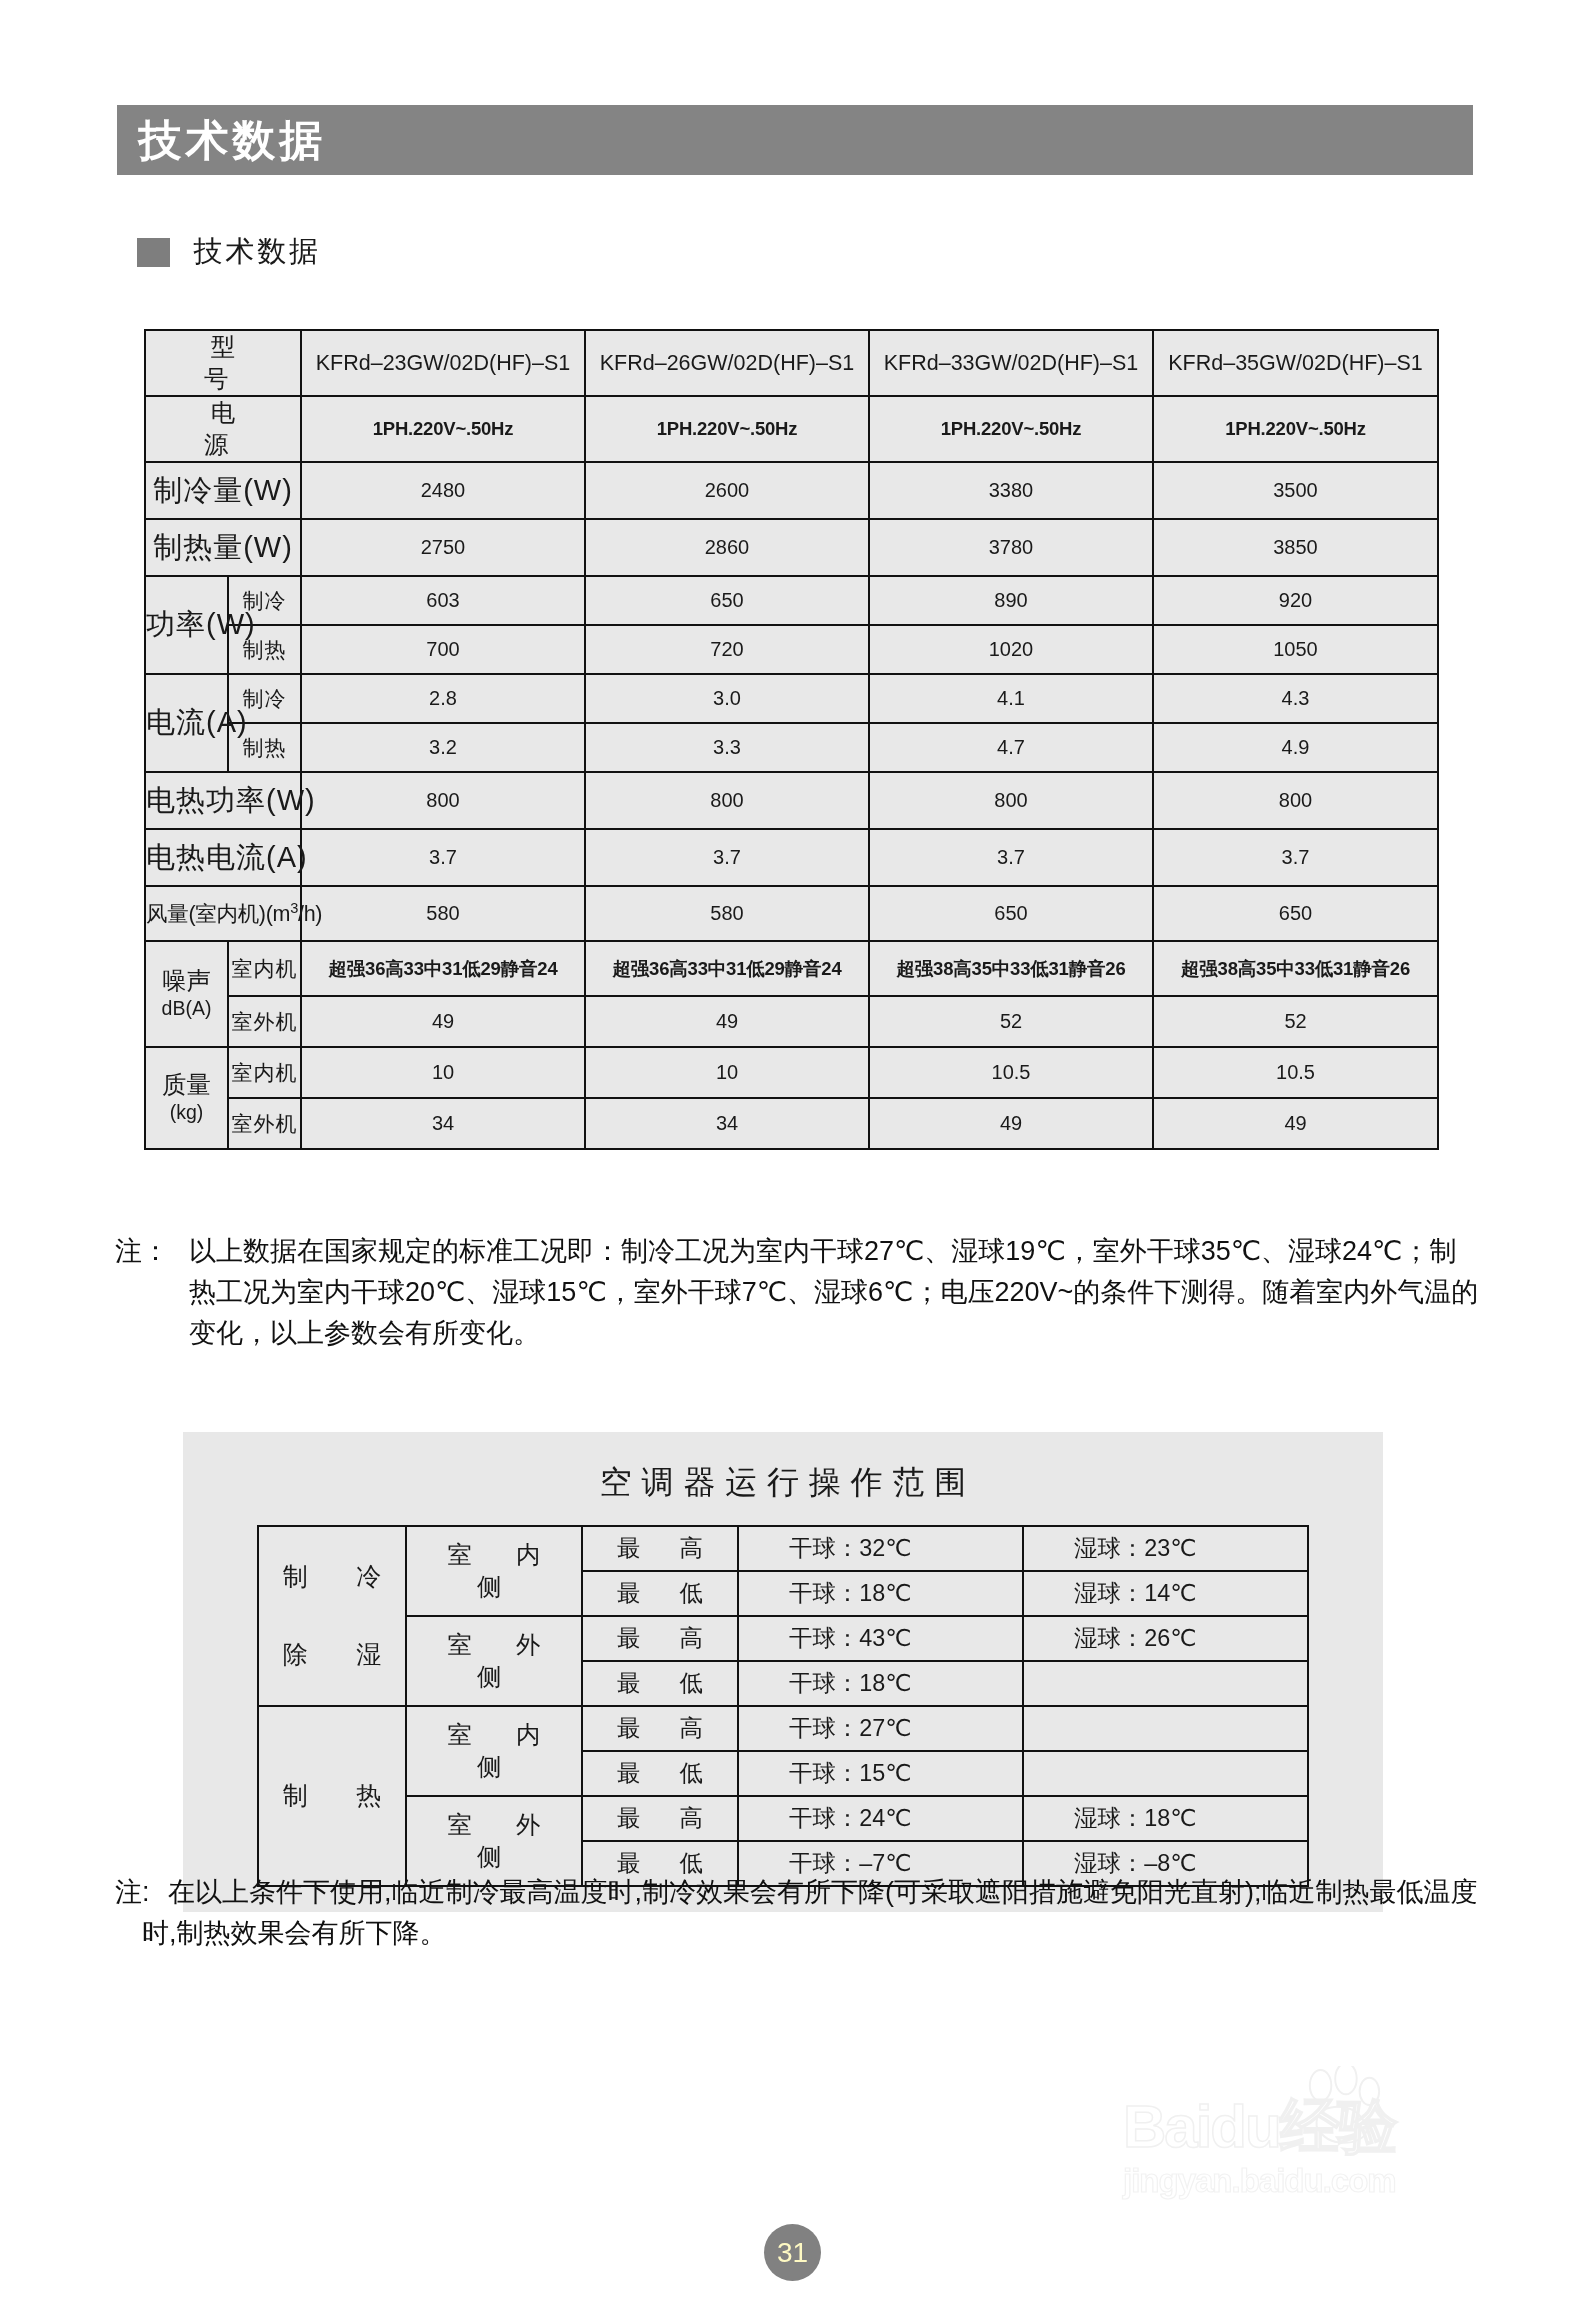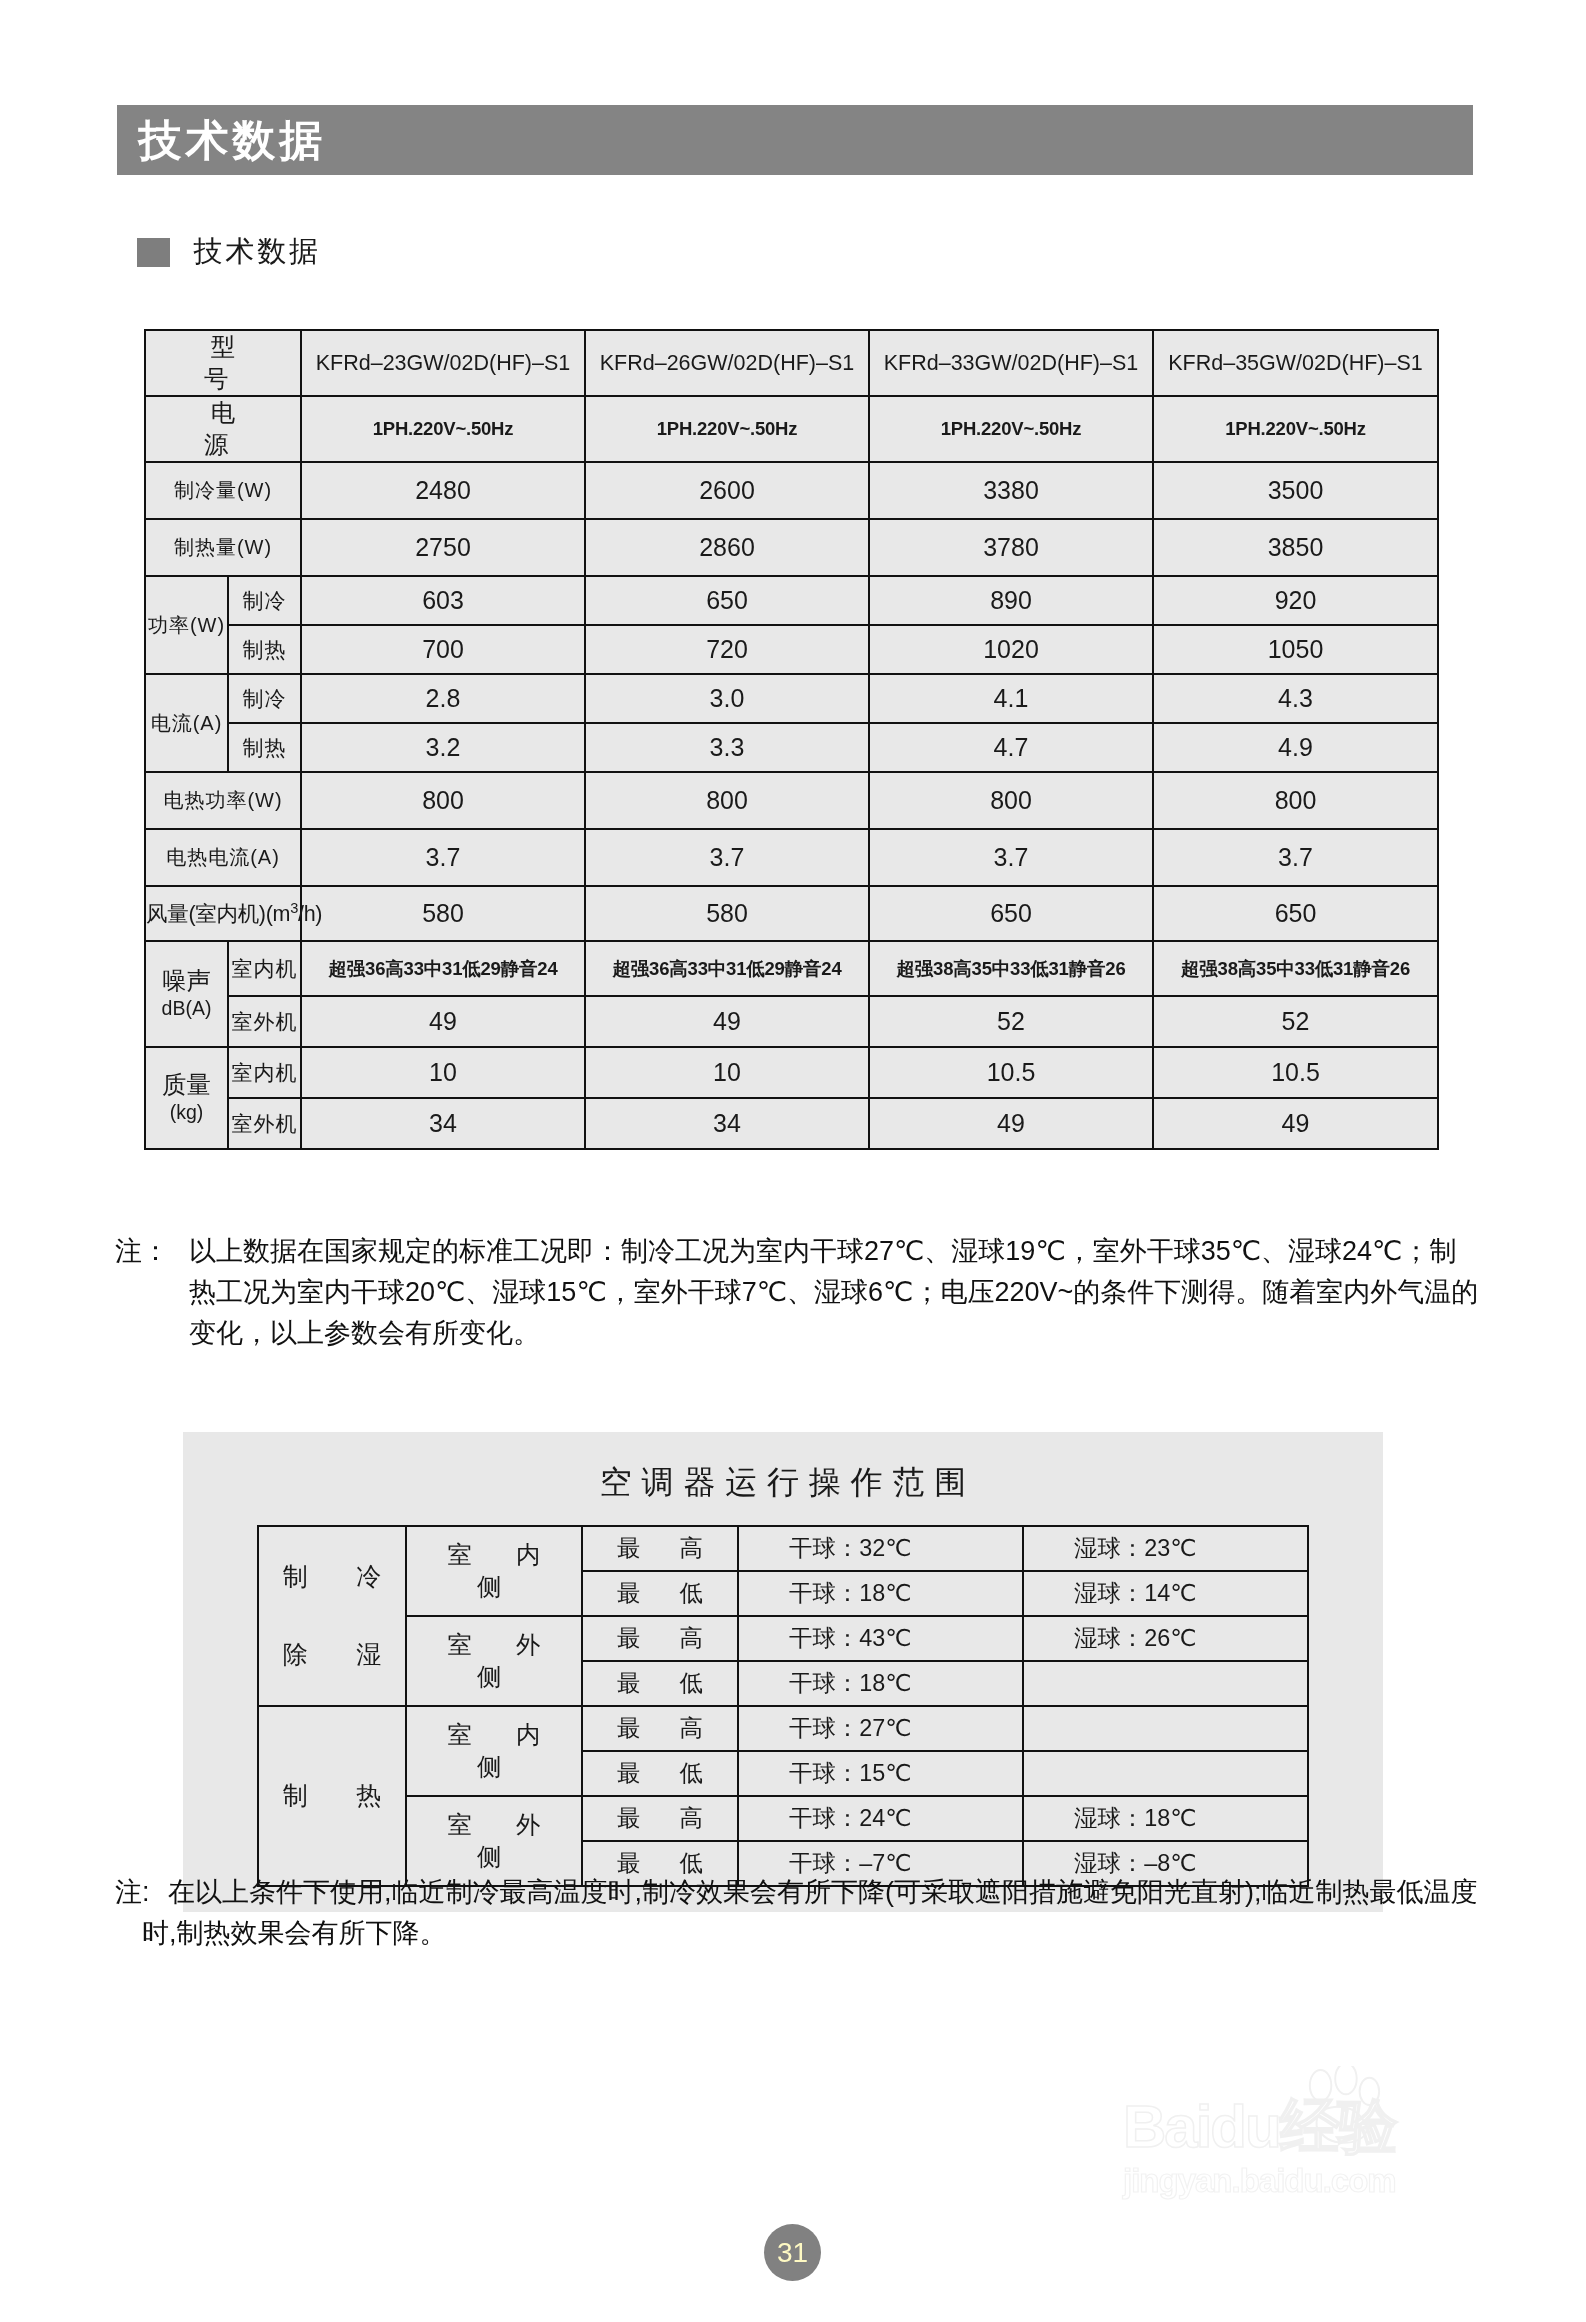--- a/index.html
+++ b/index.html
@@ -71,36 +71,36 @@
     background: #e8e8e8;
   }
   table.spec td {
     border: 2px solid #111111;
     text-align: center;
     vertical-align: middle;
     background: #e8e8e8;
     padding: 0;
   }
   table.spec td.lbl {
-    font-size: 20px;
+    font-size: 29px;
     letter-spacing: 1px;
     white-space: nowrap;
   }
   table.spec td.lbl-sp {
     font-size: 24.4px;
     letter-spacing: 13.7px;
     text-indent: 13.7px;
   }
   table.spec td.sub {
     font-size: 21px;
     letter-spacing: 1px;
     white-space: nowrap;
   }
   table.spec td.val {
-    font-size: 25px;
+    font-size: 20px;
   }
   table.spec td.val-sm {
     font-size: 18.5px;
     letter-spacing: -0.2px;
     white-space: nowrap;
     font-weight: bold;
   }
   table.spec td.model {
     font-size: 21.5px;
   }

